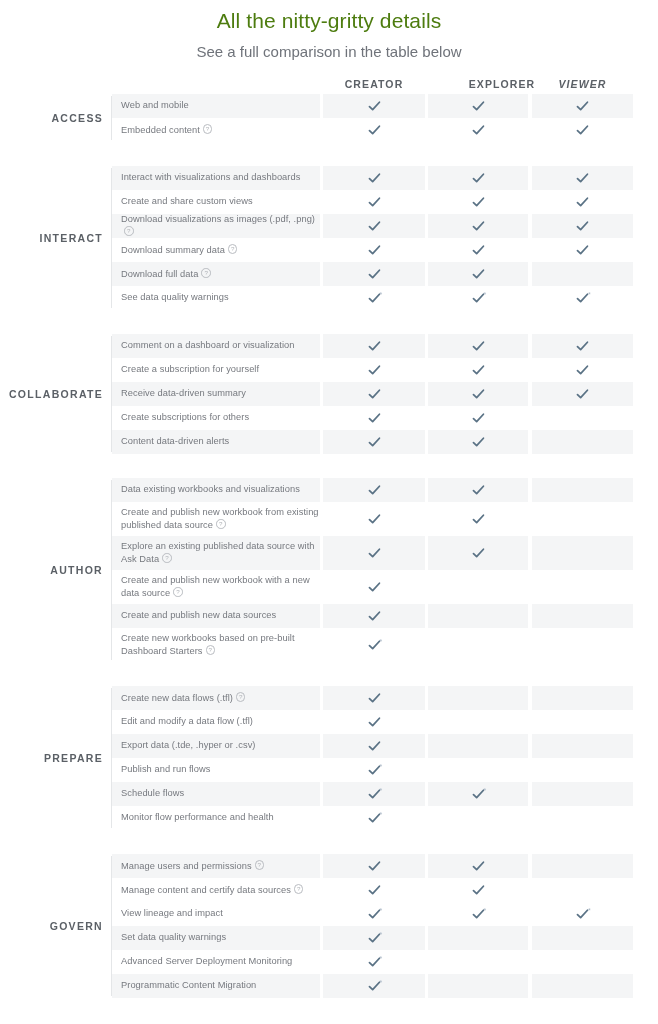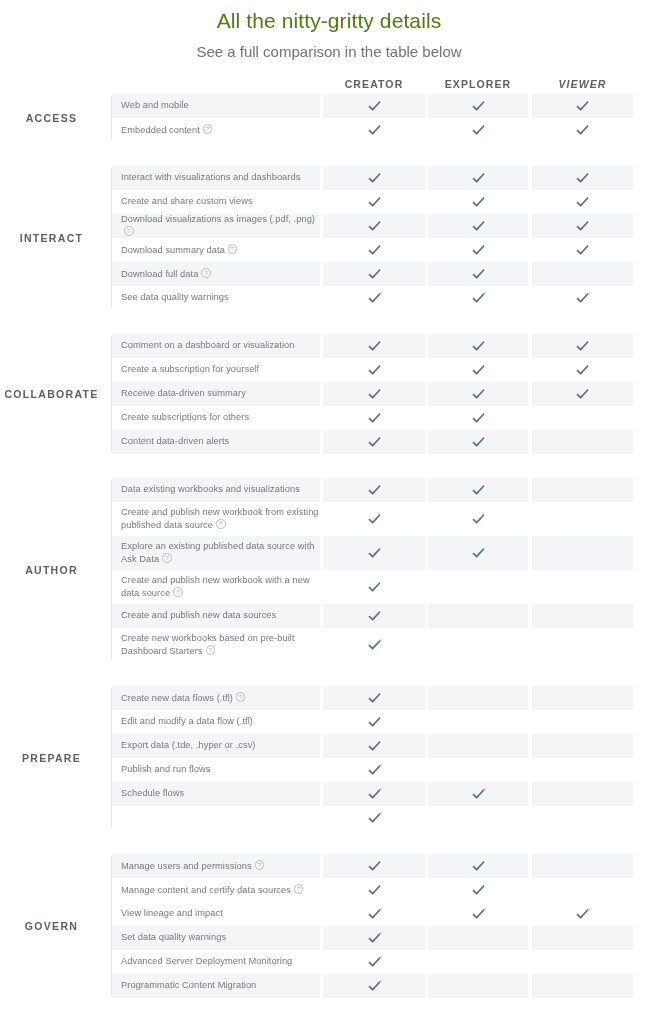--- a/index.html
+++ b/index.html
@@ -43,34 +43,34 @@
     position:absolute;
     top:0;
     font-size:10.5px;
     font-weight:700;
     letter-spacing:1.1px;
     color:#5b6066;
     text-align:center;
     line-height:19px;
   }
   .ch.c1{left:323px;width:102px;}
-  .ch.c2{left:428px;width:100px;}
+  .ch.c2{left:452px;width:100px;}
   .ch.c3{left:532px;width:101px;font-style:italic;}
 
   .section{
     position:relative;
     margin-bottom:24px;
   }
   .section:last-child{margin-bottom:0;}
 
   .sec-label{
     position:absolute;
     left:0;
     width:103px;
-    text-align:center;
+    text-align:right;
     font-size:10.5px;
     font-weight:700;
     letter-spacing:1.3px;
     color:#5b6066;
     top:50%;
     transform:translateY(-50%);
     white-space:nowrap;
   }
   .sec-rule{
     position:absolute;
@@ -704,20 +704,23 @@
                 <span class="check">
                   <svg viewBox="0 0 14 14" aria-hidden="true">
                     <path d="M1.6 7.2 L5.0 10.4 L12.3 2.4" fill="none" stroke="#5a7285" stroke-width="1.9" stroke-linecap="round" stroke-linejoin="round"></path>
                   </svg>
                   <span class="star">*</span>
                 </span>
               </div>
               <div class="cell v3"></div>
             </div>
             <div class="row">
+              <div class="cell label">
+                <span class="label-text">Monitor flow performance and health</span>
+              </div>
               <div class="cell v1">
                 <span class="check">
                   <svg viewBox="0 0 14 14" aria-hidden="true">
                     <path d="M1.6 7.2 L5.0 10.4 L12.3 2.4" fill="none" stroke="#5a7285" stroke-width="1.9" stroke-linecap="round" stroke-linejoin="round"></path>
                   </svg>
                   <span class="star">*</span>
                 </span>
               </div>
               <div class="cell v2"></div>
               <div class="cell v3"></div>

